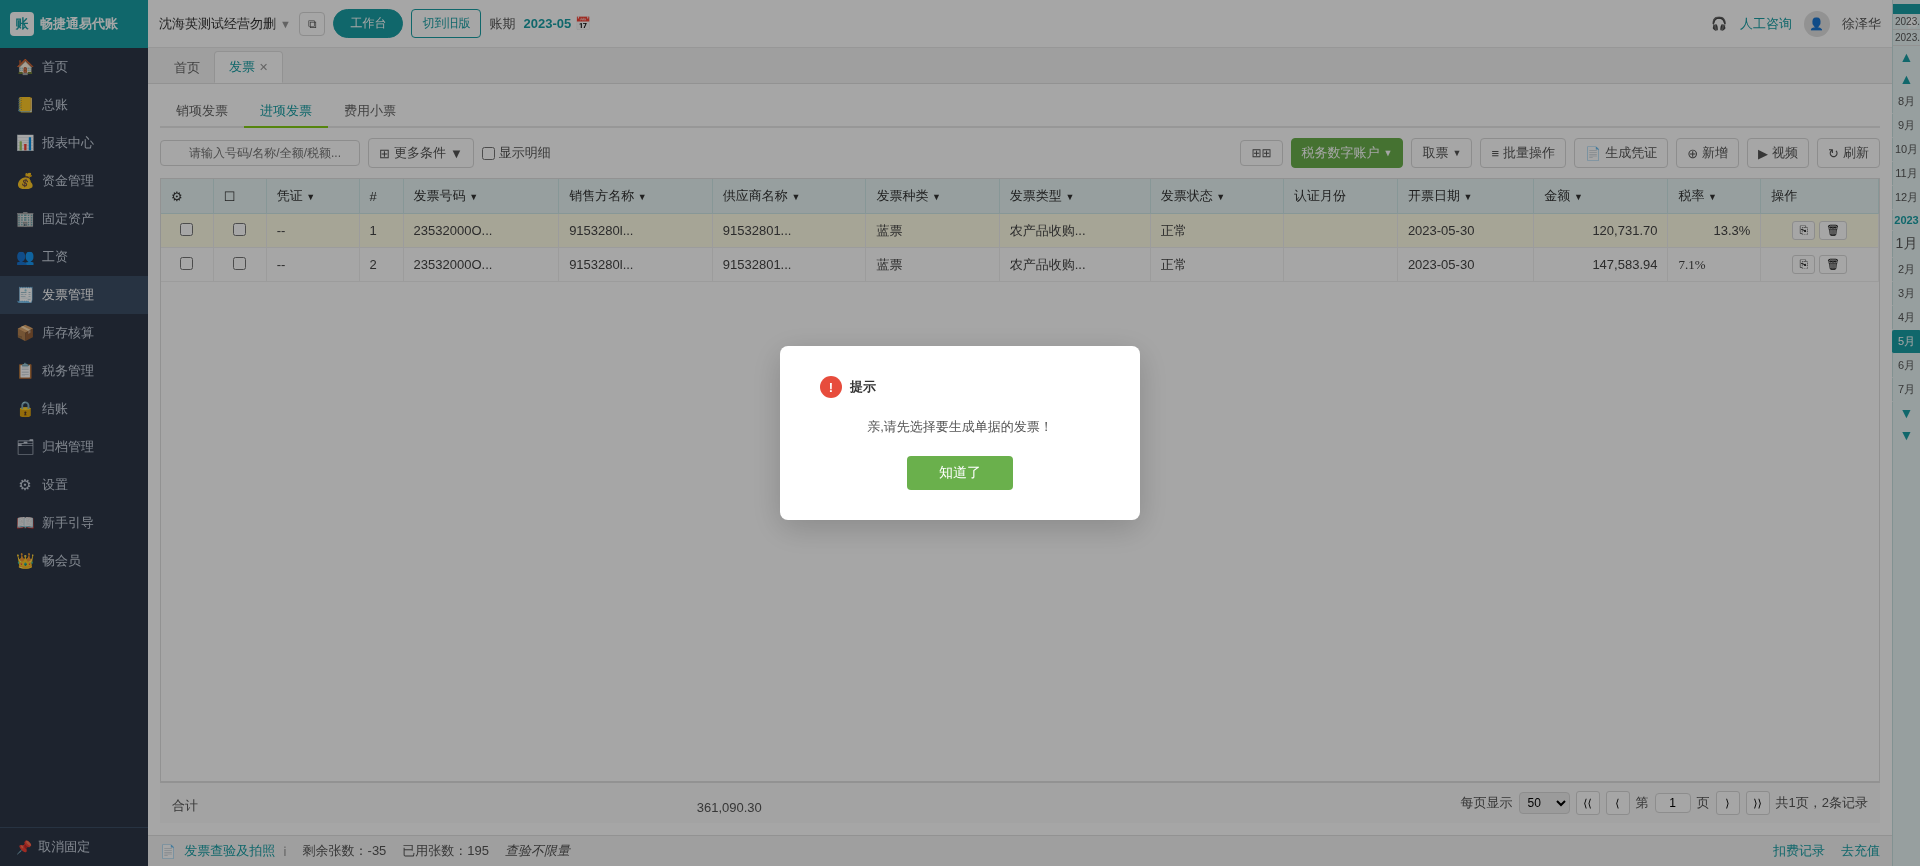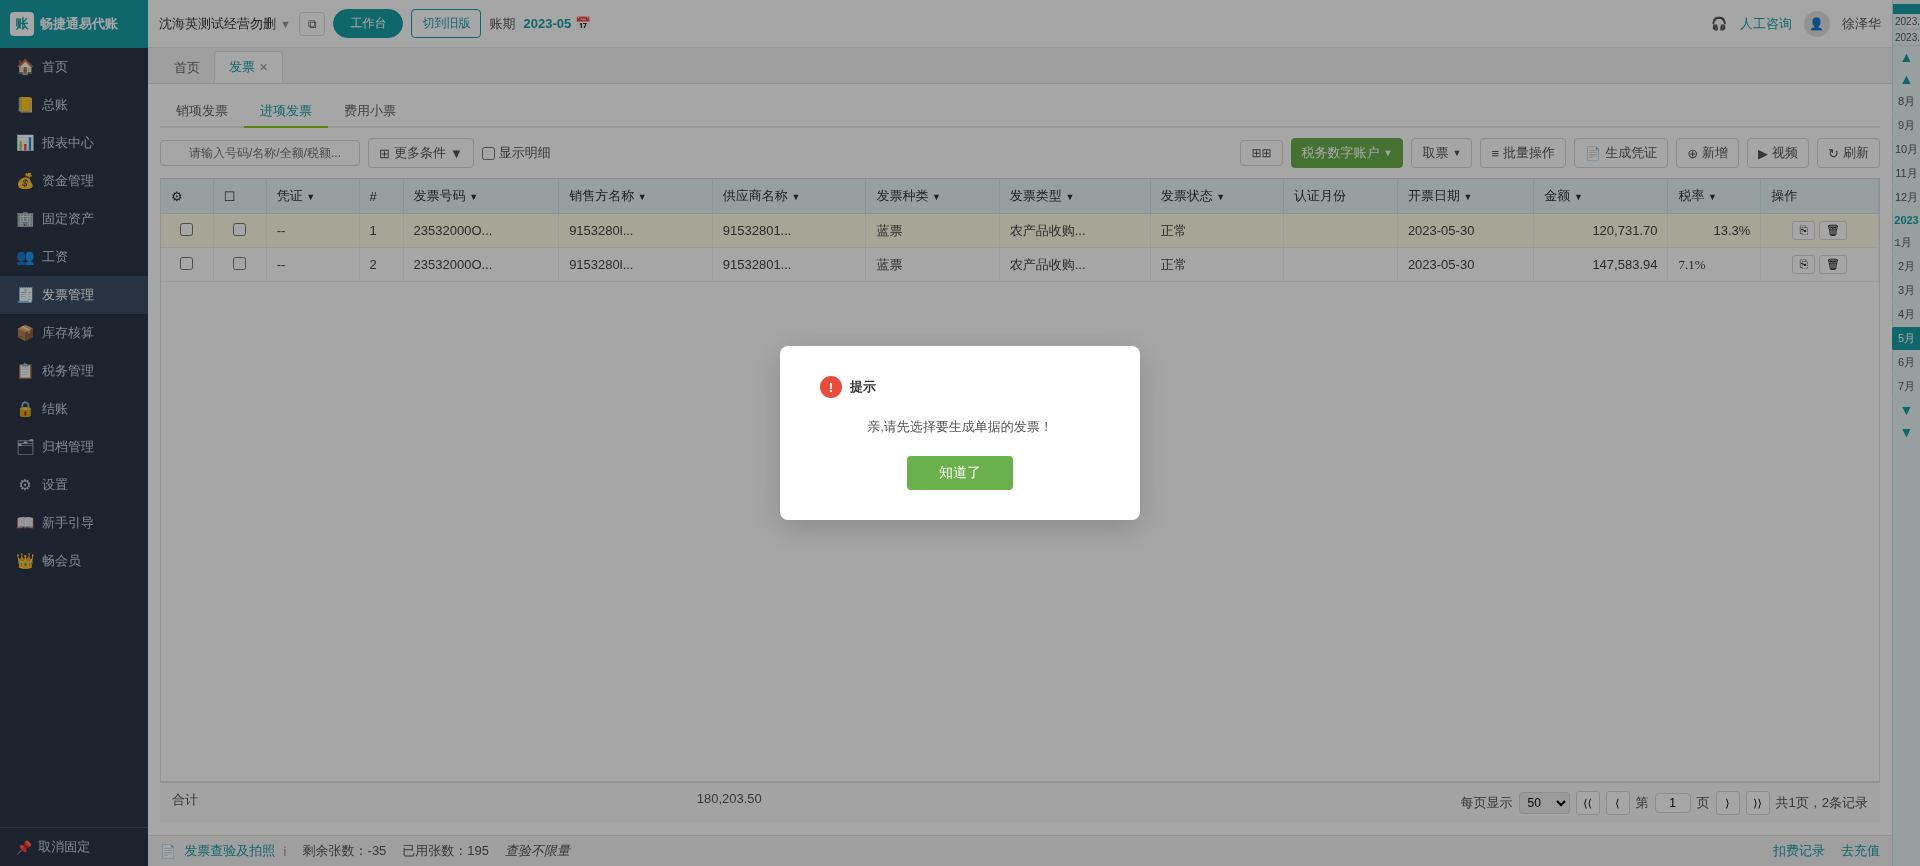--- a/index.html
+++ b/index.html
@@ -295,21 +295,21 @@
     tbody td {
       padding: 7px 10px;
       color: #444;
       border-right: 1px solid #f0f0f0;
       white-space: nowrap;
     }
 
     
     .table-footer {
       display: flex;
-      align-items: flex-start;
+      align-items: flex-end;
       padding: 8px 12px;
       background: #fafafa;
       border-top: 1px solid #e0e0e0;
       font-size: 12px;
       color: #555;
       gap: 8px;
     }
     .pagination {
       margin-left: auto;
       display: flex;
@@ -673,21 +673,21 @@
         <button style="border:1px solid #d9d9d9; background:#fff; border-radius:3px; padding:2px 6px; cursor:pointer; font-size:11px;">⎘</button>
         <button style="border:1px solid #d9d9d9; background:#fff; border-radius:3px; padding:2px 6px; cursor:pointer; font-size:11px;">🗑</button>
       </td>
     </tr>
           </tbody>
       </table>
     </div>
 
     <div class="table-footer">
       <span>合计</span>
-      <span style="margin-left: auto; margin-right: 200px;">180,203.50</span>
+      <span style="margin-left: auto; margin-right: 200px;">361,090.30</span>
       <div class="pagination">
         <span>每页显示</span>
         <select>
           <option>50</option>
           <option>100</option>
         </select>
         <button class="pagination-btn">⟨⟨</button>
         <button class="pagination-btn">⟨</button>
         <span>第</span>
         <input class="page-input" value="1" style="">
@@ -719,21 +719,21 @@
     <div class="right-panel-nav">▲</div>
     <div class="right-panel-nav">▲</div>
   </div>
   <div id="month-list">
       <div style="font-size: 11px; text-align: center; padding: 4px 2px; cursor: pointer; width: 100%; border-bottom: 1px solid rgb(232, 245, 245); color: rgb(85, 85, 85);">8月</div>
       <div style="font-size: 11px; text-align: center; padding: 4px 2px; cursor: pointer; width: 100%; border-bottom: 1px solid rgb(232, 245, 245); color: rgb(85, 85, 85);">9月</div>
       <div style="font-size: 11px; text-align: center; padding: 4px 2px; cursor: pointer; width: 100%; border-bottom: 1px solid rgb(232, 245, 245); color: rgb(85, 85, 85);">10月</div>
       <div style="font-size: 11px; text-align: center; padding: 4px 2px; cursor: pointer; width: 100%; border-bottom: 1px solid rgb(232, 245, 245); color: rgb(85, 85, 85);">11月</div>
       <div style="font-size: 11px; text-align: center; padding: 4px 2px; cursor: pointer; width: 100%; border-bottom: 1px solid rgb(232, 245, 245); color: rgb(85, 85, 85);">12月</div>
       <div style="font-size: 11px; text-align: center; padding: 4px 2px; cursor: pointer; width: 100%; border-bottom: 1px solid rgb(232, 245, 245); color: rgb(26, 159, 165); font-weight: bold;">2023</div>
-      <div style="font-size: 11px; text-align: left; padding: 4px 2px; cursor: pointer; width: 100%; border-bottom: 1px solid rgb(232, 245, 245); color: rgb(85, 85, 85); font-family: Liberation Mono, monospace;">1月</div>
+      <div style="font-size: 14px; text-align: center; padding: 4px 2px; cursor: pointer; width: 100%; border-bottom: 1px solid rgb(232, 245, 245); color: rgb(85, 85, 85);">1月</div>
       <div style="font-size: 11px; text-align: center; padding: 4px 2px; cursor: pointer; width: 100%; border-bottom: 1px solid rgb(232, 245, 245); color: rgb(85, 85, 85);">2月</div>
       <div style="font-size: 11px; text-align: center; padding: 4px 2px; cursor: pointer; width: 100%; border-bottom: 1px solid rgb(232, 245, 245); color: rgb(85, 85, 85);">3月</div>
       <div style="font-size: 11px; text-align: center; padding: 4px 2px; cursor: pointer; width: 100%; border-bottom: 1px solid rgb(232, 245, 245); color: rgb(85, 85, 85);">4月</div>
       <div style="font-size: 11px; text-align: center; padding: 4px 2px; cursor: pointer; width: 100%; border-bottom: 1px solid rgb(232, 245, 245); background: rgb(26, 159, 165); color: rgb(255, 255, 255); border-radius: 2px;">5月</div>
       <div style="font-size: 11px; text-align: center; padding: 4px 2px; cursor: pointer; width: 100%; border-bottom: 1px solid rgb(232, 245, 245); color: rgb(85, 85, 85);">6月</div>
       <div style="font-size: 11px; text-align: center; padding: 4px 2px; cursor: pointer; width: 100%; border-bottom: 1px solid rgb(232, 245, 245); color: rgb(85, 85, 85);">7月</div>
     </div>
   <div class="right-panel-nav">▼</div>
   <div class="right-panel-nav">▼</div>
 </div>

